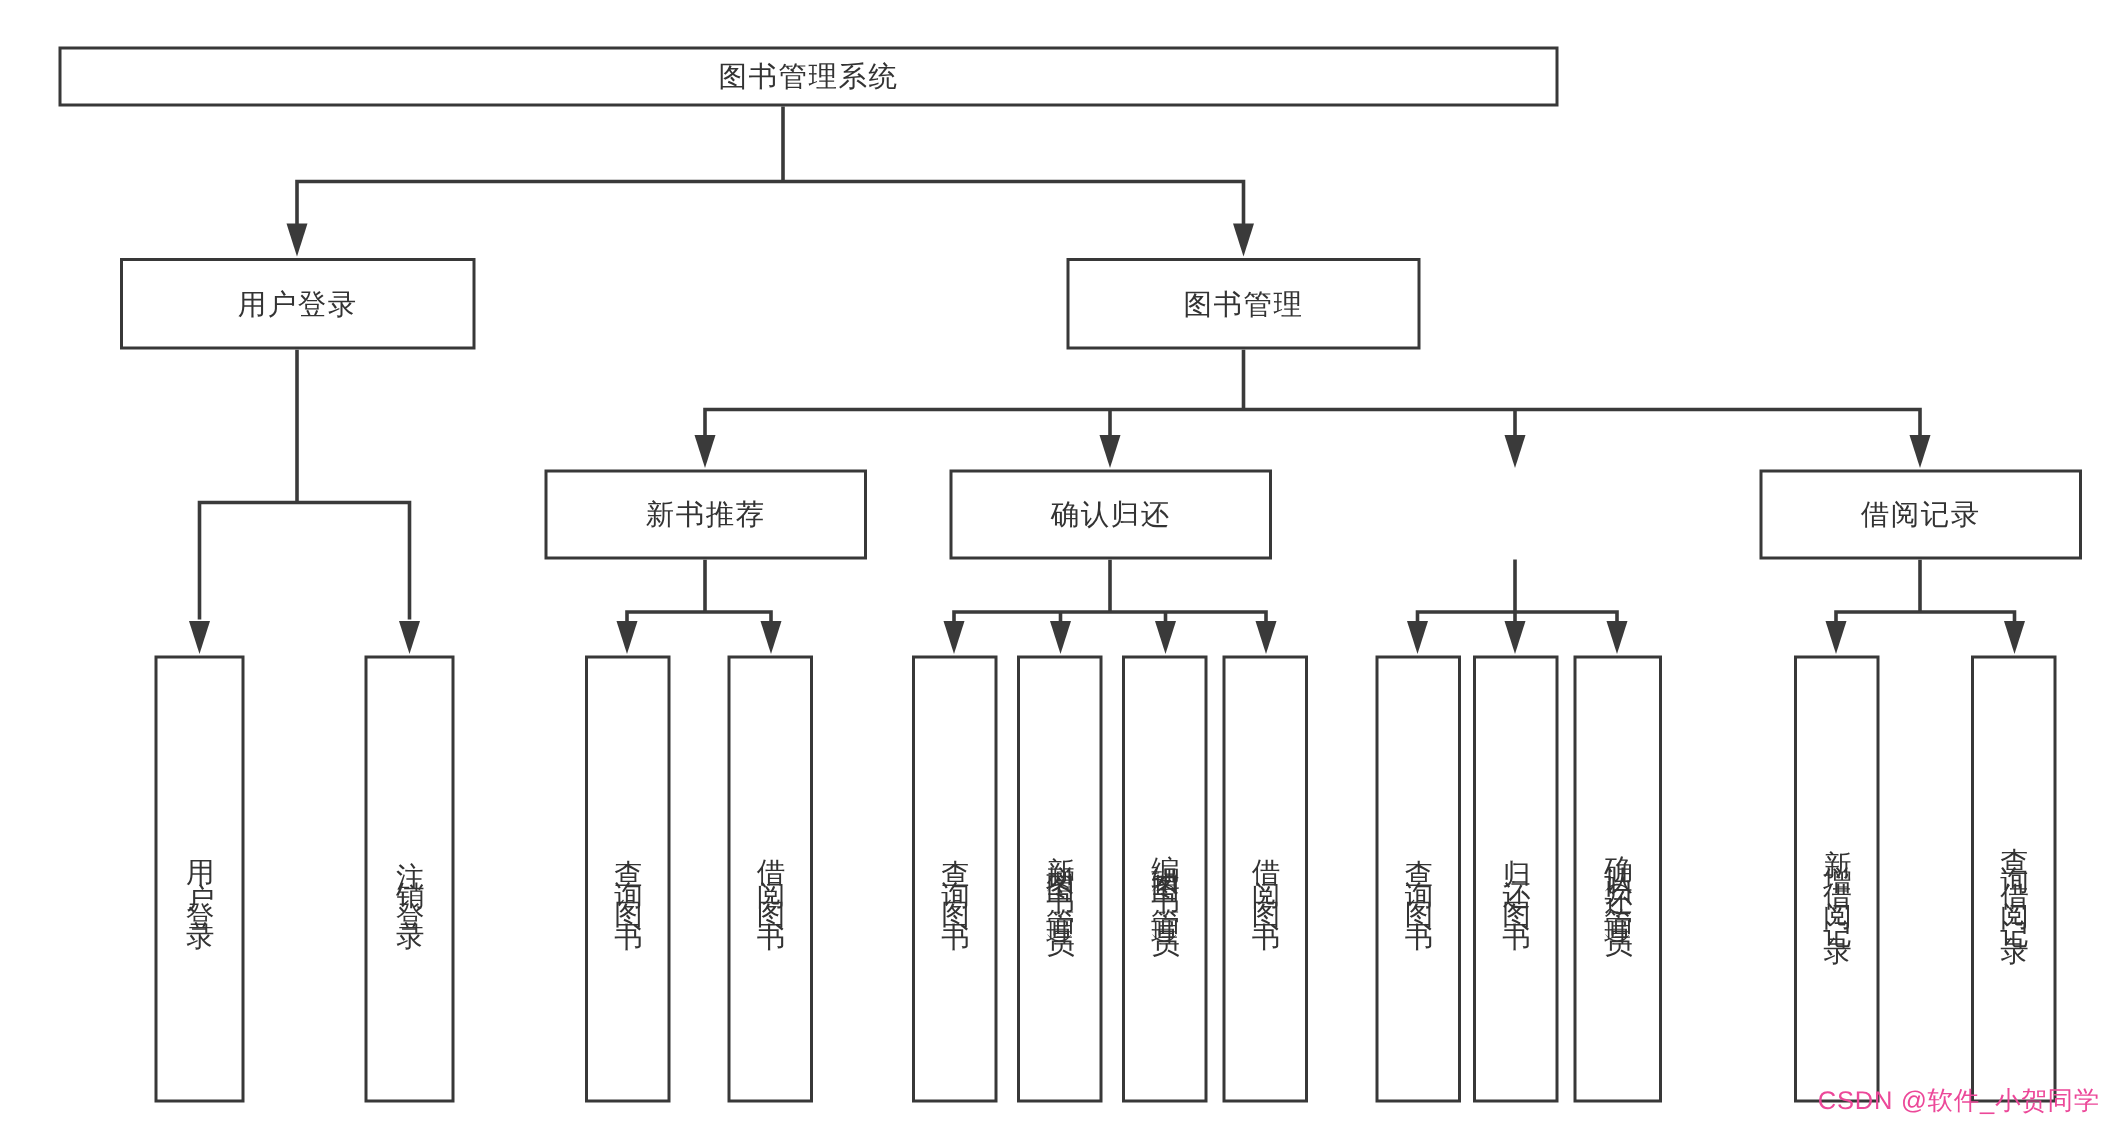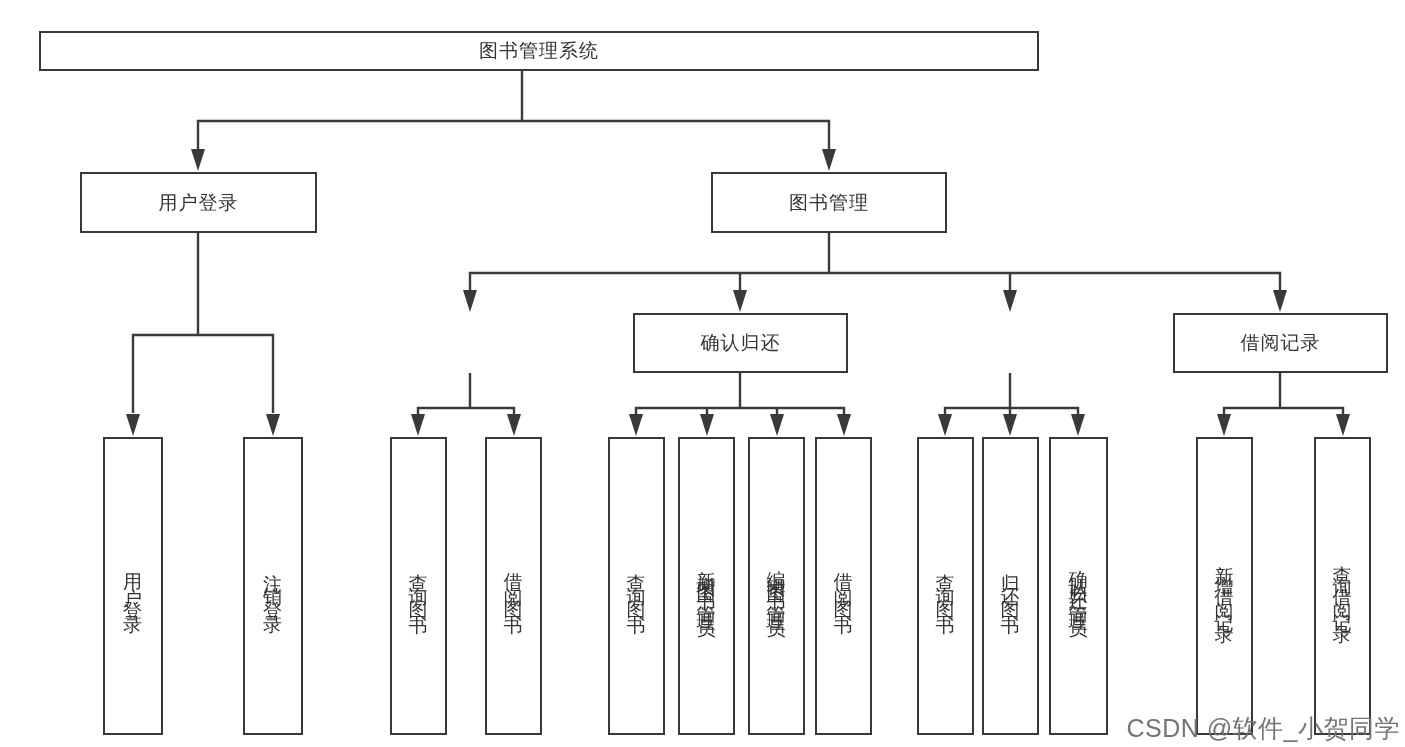--- a/index.html
+++ b/index.html
@@ -56,22 +56,22 @@
     font-size: 19px;
     color: #333333;
   }
   .ls14 { letter-spacing: 14px; }
   .ls12 { letter-spacing: 12px; }
   .ls8  { letter-spacing: 7px; }
   .watermark {
     position: absolute;
     right: 5px;
     bottom: 2px;
-    font-size: 25px;
-    color: #737373;
+    font-size: 17px;
+    color: #ec4899;
     letter-spacing: 0.5px;
     white-space: nowrap;
   }
 </style>
 </head>
 <body>
 
 <div class="canvas">
 
   <svg class="connectors" width="1405" height="747" viewBox="0 0 1405 747" aria-hidden="true">
@@ -120,20 +120,21 @@
     <path d="M1224 414 L1224 408 L1343 408 L1343 414"></path>
     <polygon points="1217,414 1231,414 1224,436"></polygon>
     <polygon points="1336,414 1350,414 1343,436"></polygon>
   </svg>
 
   <div class="node h" style="left:39px; top:15px; width:1000px; height:40px;margin-top:16px;">图书管理系统</div>
 
   <div class="node h" style="left:80px; top:172px; width:237px; height:61px;">用户登录</div>
   <div class="node h" style="left:711px; top:172px; width:236px; height:61px;">图书管理</div>
 
+  <div class="node h" style="left:363px; top:313px; width:215px; height:60px;">新书推荐</div>
   <div class="node h" style="left:633px; top:313px; width:215px; height:60px;">确认归还</div>
   <div class="node h" style="left:1173px; top:313px; width:215px; height:60px;">借阅记录</div>
 
   <div class="node leaf" style="left:103px; width:60px;">
     <span class="vtext ls14">用户登录</span>
   </div>
   <div class="node leaf" style="left:243px; width:60px;">
     <span class="vtext ls14">注销登录</span>
   </div>
 

